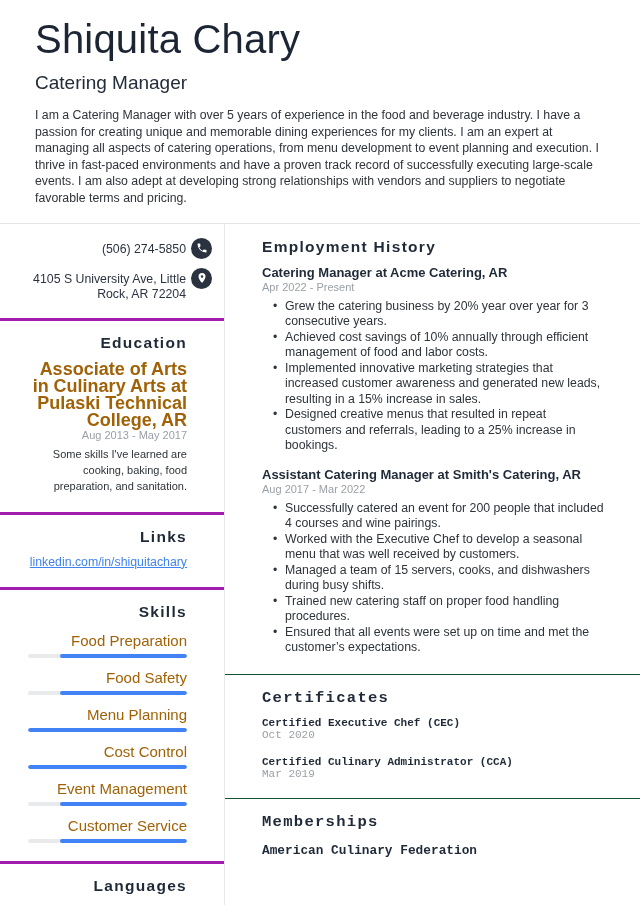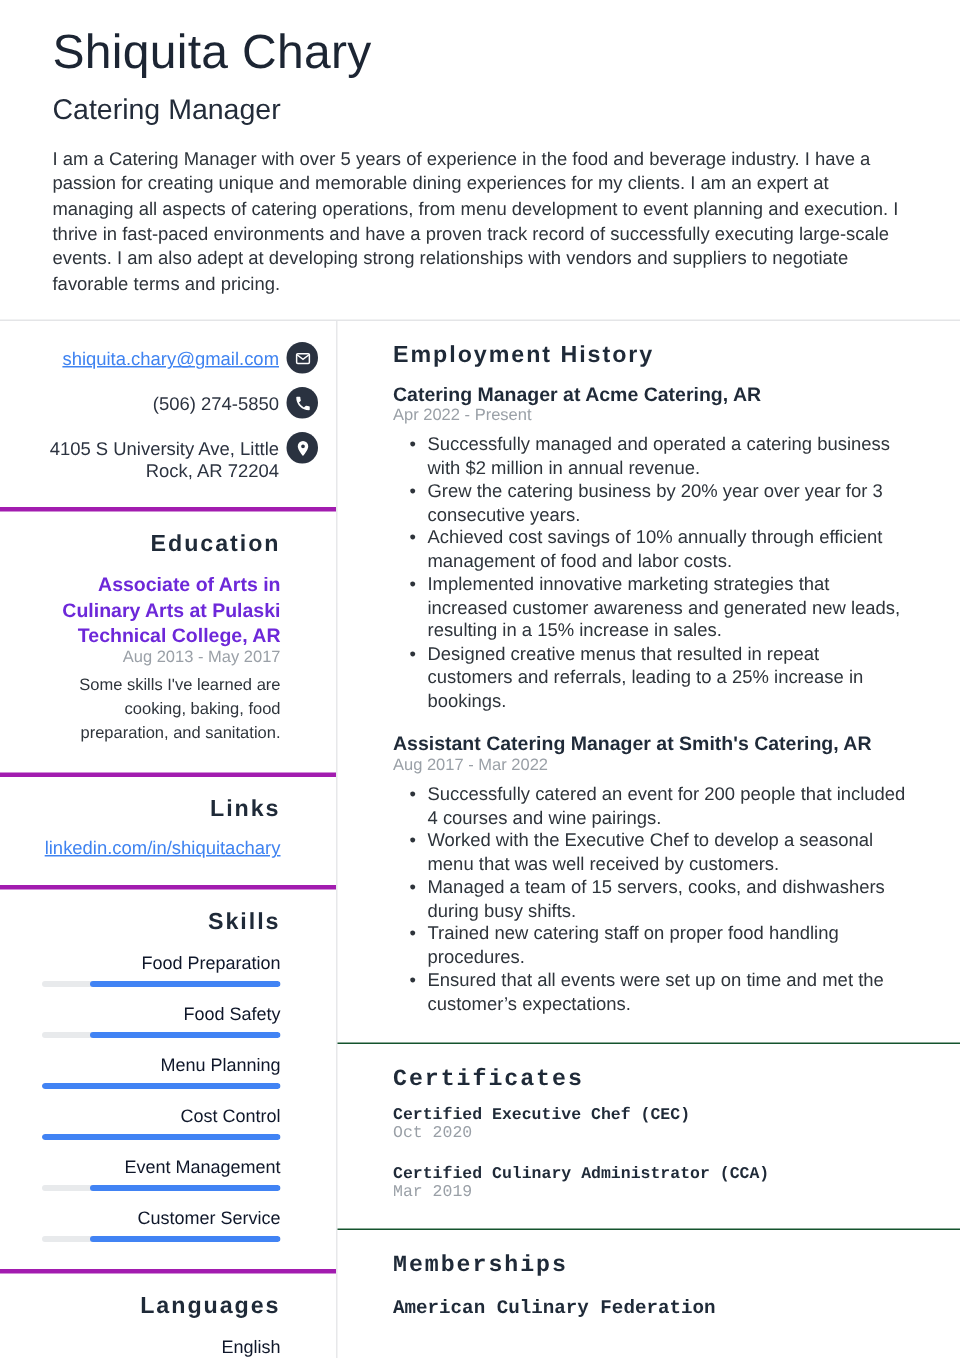--- a/index.html
+++ b/index.html
@@ -2,21 +2,21 @@
 <html><head>
 <meta charset="utf-8">
 <style>
   * { margin:0; padding:0; box-sizing:border-box; }
   html,body { background:#ffffff; }
   body { font-family:"Liberation Sans","DejaVu Sans",sans-serif; color:#32383f; }
   .page { width:640px; min-height:905px; background:#fff; margin:0 auto; }
 
   
   .header { padding:16px 35px 16px 35px; border-bottom:1px solid #e4e5e7; }
-  .name { font-size:32px; font-weight:500; color:#1c2533; letter-spacing:0.2px; line-height:1.15; }
+  .name { font-size:40px; font-weight:500; color:#1c2533; letter-spacing:0.2px; line-height:1.15; }
   .job-title { font-size:19px; font-weight:400; color:#232c3a; margin-top:10px; }
   .summary { font-size:12.3px; line-height:16.6px; color:#2e343b; margin-top:13px; }
 
   
   .body { display:flex; min-height:708px; }
   aside { width:225px; flex:0 0 225px; border-right:1px solid #e7e8ea; text-align:right; }
   main { flex:1; }
 
   aside section { padding:13px 37px 18px 28px; }
   aside section + section { border-top:3px solid #a21caf; }
@@ -26,30 +26,30 @@
   .contact { padding:14px 12px 16px 28px !important; }
   .contact-row { display:flex; justify-content:flex-end; align-items:flex-start; gap:5px; margin-bottom:9px; }
   .contact-row:last-child { margin-bottom:0; }
   .contact-text { font-size:12.3px; line-height:15px; color:#2c3340; padding-top:4px; max-width:155px; }
   a.link { color:#3f83f1; text-decoration:underline; }
   .icon-circle { width:21px; height:21px; border-radius:50%; background:#2a3240; flex:0 0 21px;
                  display:flex; align-items:center; justify-content:center; }
   .icon-circle svg { width:12px; height:12px; display:block; }
 
   
-  .edu-degree { font-size:13px; font-weight:700; color:#6d28d9; line-height:17px; }
+  .edu-degree { font-size:18px; font-weight:700; color:#a16207; line-height:17px; }
   .date-muted { font-size:11px; color:#9aa0a7; margin-top:0; }
   .edu-desc { font-size:11px; line-height:16px; color:#2e343b; margin-top:5px; }
 
   
   .links-item { font-size:12.3px; margin-top:3px; }
 
   
   .meter-item { margin-top:11px; }
-  .meter-label { font-size:12px; color:#0f172a; margin-bottom:5px; }
+  .meter-label { font-size:15px; color:#a16207; margin-bottom:5px; }
   .meter-track { height:4px; background:#e8eaec; border-radius:2px; display:flex; justify-content:flex-end; overflow:hidden; }
   .meter-fill { height:100%; background:#4183f4; border-radius:2px; }
 
   
   main section { padding:14px 35px 18px 37px; }
   main section + section { border-top:1px solid #14532d;font-family:Liberation Mono, monospace; }
   .main-heading { font-size:15.5px; font-weight:700; color:#1f2a38; letter-spacing:1.3px; margin-bottom:9px; }
   .job { margin-bottom:13px; }
   .job:last-child { margin-bottom:0; }
   .job-name { font-size:13px; font-weight:700; color:#1f2a38; line-height:16px; }
@@ -71,29 +71,20 @@
     <div class="job-title">Catering Manager</div>
     <p class="summary">I am a Catering Manager with over 5 years of experience in the food and beverage industry. I have a passion for creating unique and memorable dining experiences for my clients. I am an expert at managing all aspects of catering operations, from menu development to event planning and execution. I thrive in fast-paced environments and have a proven track record of successfully executing large-scale events. I am also adept at developing strong relationships with vendors and suppliers to negotiate favorable terms and pricing.</p>
   </header>
 
   <div class="body">
 
     <aside>
 
       <section class="contact">
         <div class="contact-row">
-          <span class="contact-text"><a class="link" href="#">shiquita.chary@gmail.com</a></span>
-          <span class="icon-circle">
-            <svg viewBox="0 0 24 24">
-                <rect x="3.5" y="5.5" width="17" height="13" rx="1.5" fill="none" stroke="#ffffff" stroke-width="2"></rect>
-                <path d="M4 7l8 6 8-6" fill="none" stroke="#ffffff" stroke-width="2"></path>
-              </svg>
-          </span>
-        </div>
-        <div class="contact-row">
           <span class="contact-text">(506) 274-5850</span>
           <span class="icon-circle">
             <svg viewBox="0 0 24 24">
                 <path d="M6.62 10.79a15.05 15.05 0 006.59 6.59l2.2-2.2a1 1 0 011.01-.25 11.36 11.36 0 003.57.57 1 1 0 011 1V20a1 1 0 01-1 1A17 17 0 013 4a1 1 0 011-1h3.5a1 1 0 011 1 11.36 11.36 0 00.57 3.57 1 1 0 01-.25 1.01z" fill="#ffffff"></path>
               </svg>
           </span>
         </div>
         <div class="contact-row">
           <span class="contact-text">4105 S University Ave, Little Rock, AR 72204</span>
           <span class="icon-circle">
@@ -183,21 +174,20 @@
 
     <main>
 
       <section>
         <div class="main-heading">Employment History</div>
 
         <div class="job">
           <div class="job-name">Catering Manager at Acme Catering, AR</div>
           <div class="date-muted">Apr 2022 - Present</div>
           <ul class="bullets">
-            <li>Successfully managed and operated a catering business with $2 million in annual revenue.</li>
               <li>Grew the catering business by 20% year over year for 3 consecutive years.</li>
               <li>Achieved cost savings of 10% annually through efficient management of food and labor costs.</li>
               <li>Implemented innovative marketing strategies that increased customer awareness and generated new leads, resulting in a 15% increase in sales.</li>
               <li>Designed creative menus that resulted in repeat customers and referrals, leading to a 25% increase in bookings.</li>
           </ul>
         </div>
 
         <div class="job">
           <div class="job-name">Assistant Catering Manager at Smith's Catering, AR</div>
           <div class="date-muted">Aug 2017 - Mar 2022</div>

